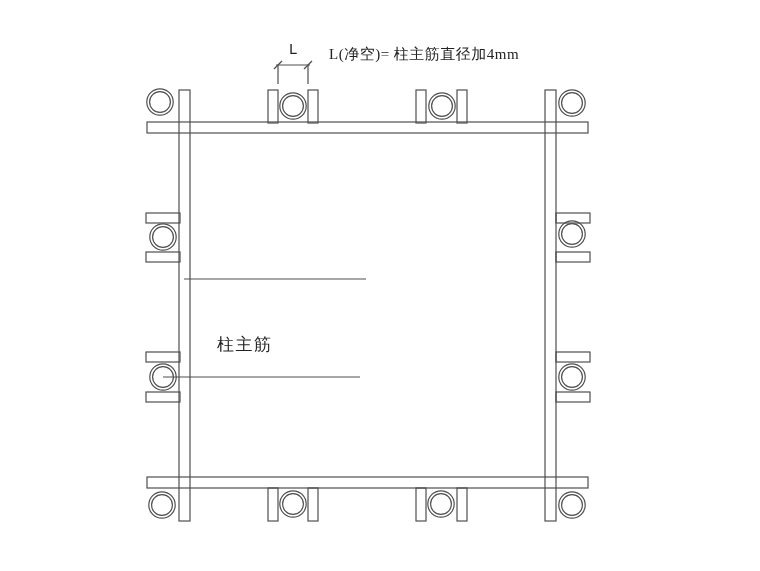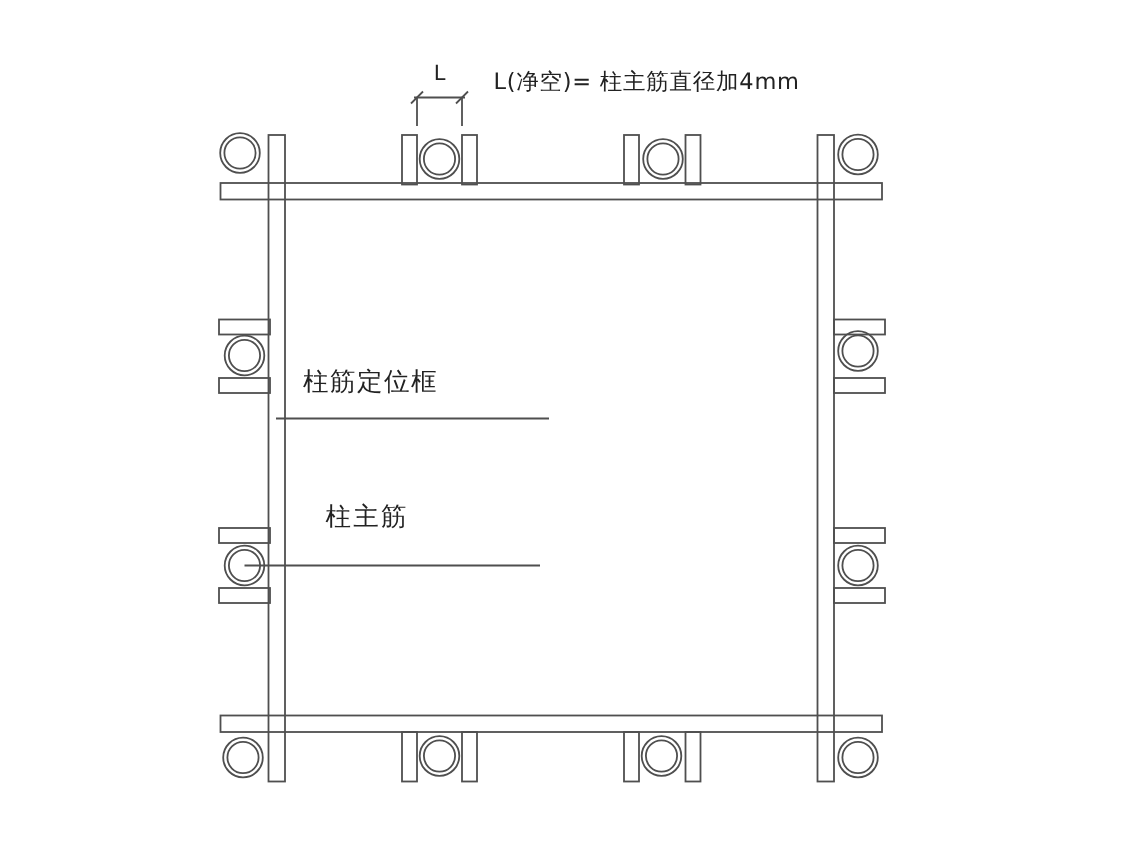--- a/index.html
+++ b/index.html
@@ -5,21 +5,21 @@
   :root { --line:#4f4f4f; --text:#222222; --bg:#ffffff; }
   html,body { margin:0; padding:0; background:var(--bg); }
   .canvas {
     position:relative; width:760px; height:571px;
     background:var(--bg); overflow:hidden;
     font-family:"DejaVu Sans", sans-serif;
   }
   svg.drawing { position:absolute; left:0; top:0; }
   svg.drawing * { fill:none; stroke:var(--line); stroke-width:1.2px; }
   .txt { position:absolute; color:var(--text); white-space:nowrap; line-height:1.2; }
-  .formula   { left:329px; top:45px;  font-size:15px; letter-spacing:0.5px; }
+  .formula   { left:329px; top:45px;  font-size:15px; letter-spacing:0.5px;font-family:Liberation Serif, serif; }
   .dim-label { left:281px; top:41px;  font-size:14px; width:24px; text-align:center; }
   .frame-label   { left:202px; top:245px; font-size:17px; letter-spacing:1px; }
   .mainbar-label { left:217px; top:335px; font-size:17px; letter-spacing:1.5px;font-family:Liberation Serif, serif; }
 </style>
 </head>
 <body>
 
 <div class="canvas">
   <svg class="drawing" width="760" height="571" viewBox="0 0 760 571">
       <rect x="147" y="122" width="441" height="11"></rect>
@@ -72,16 +72,15 @@
       <line x1="278" y1="65" x2="278" y2="84"></line>
       <line x1="308" y1="65" x2="308" y2="84"></line>
       <line x1="274" y1="69" x2="282" y2="61"></line>
       <line x1="304" y1="69" x2="312" y2="61"></line>
     </svg>
 
   <div class="txt dim-label">L</div>
 
   <div class="txt formula">L(净空)= 柱主筋直径加4mm</div>
 
-  <div class="txt frame-label">柱筋定位框</div>
 
   <div class="txt mainbar-label">柱主筋</div>
 </div>
 
 </body></html>

